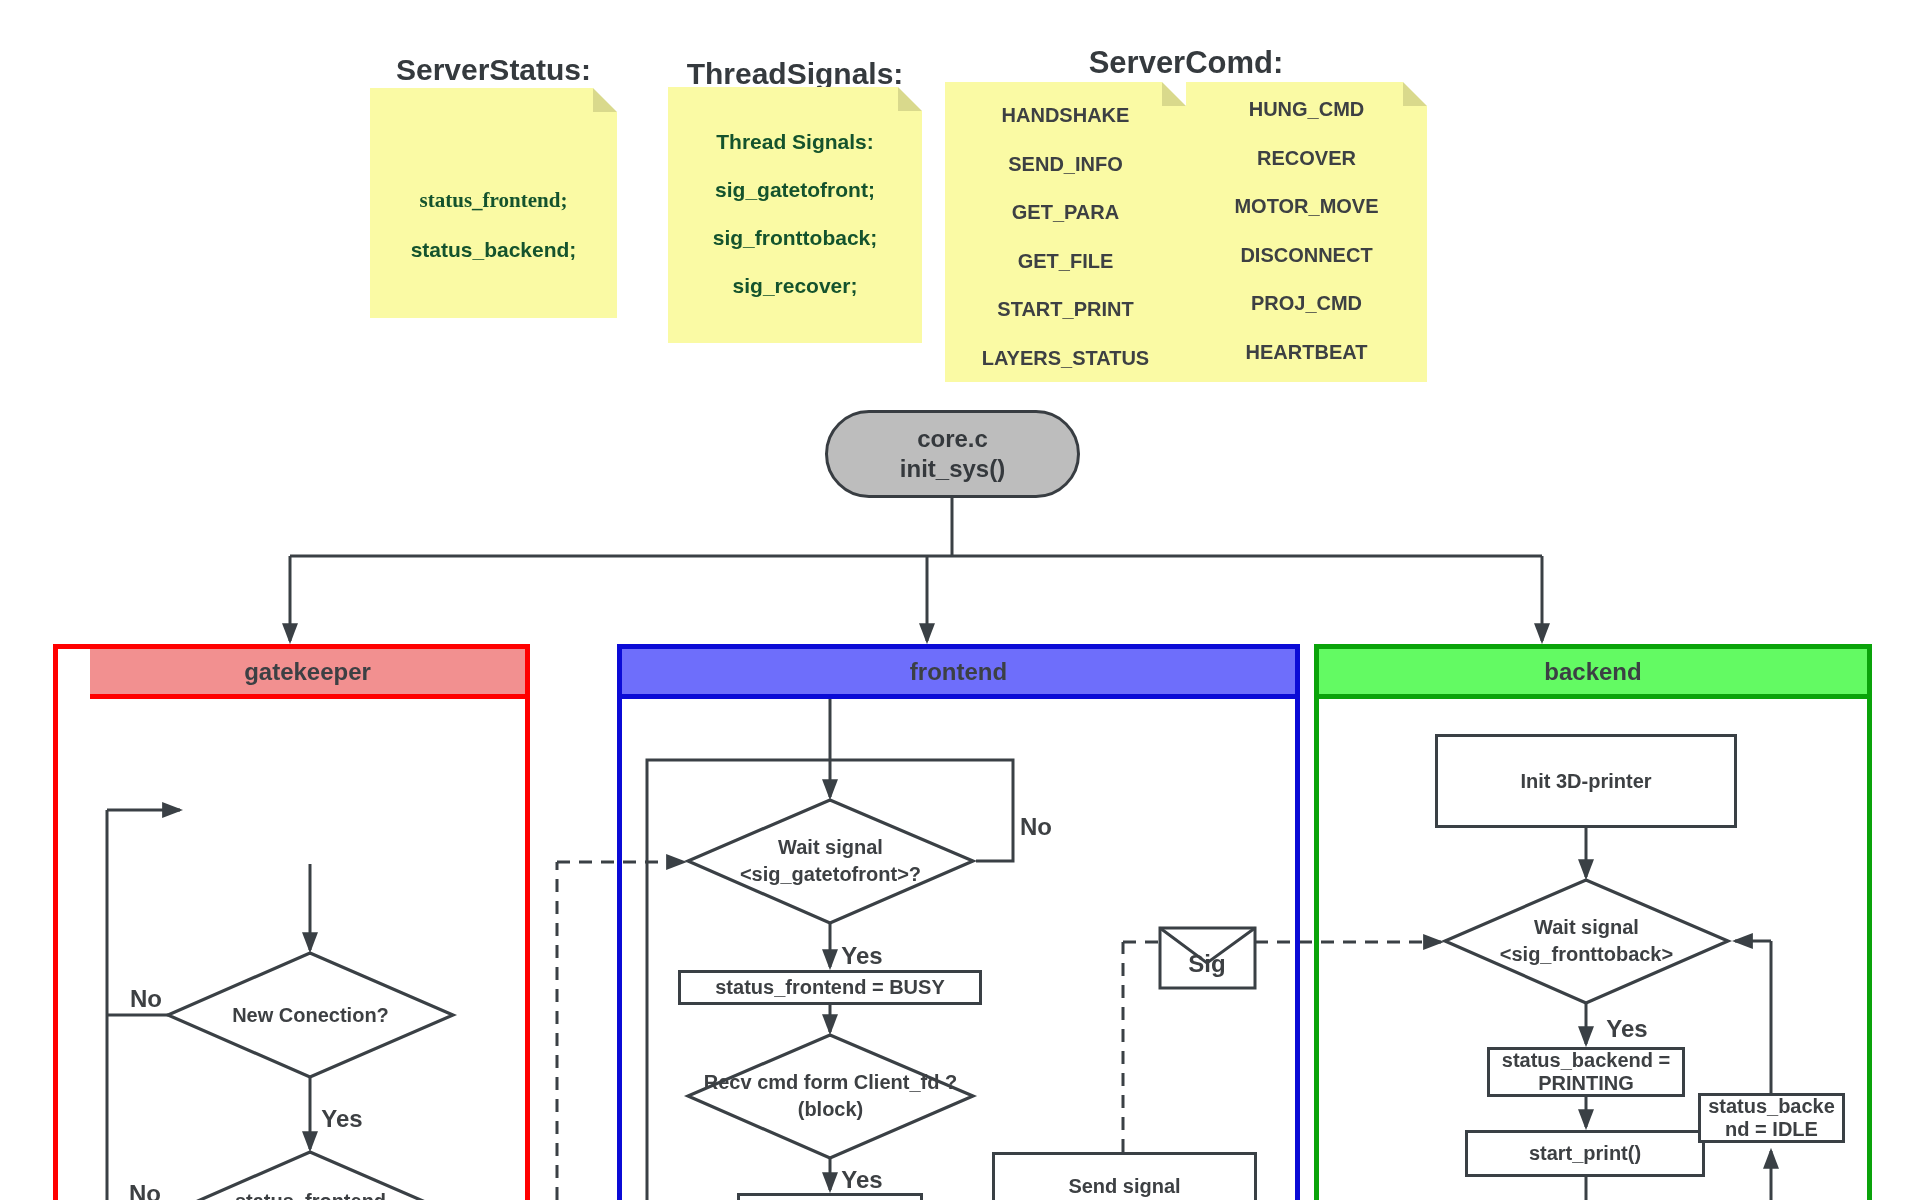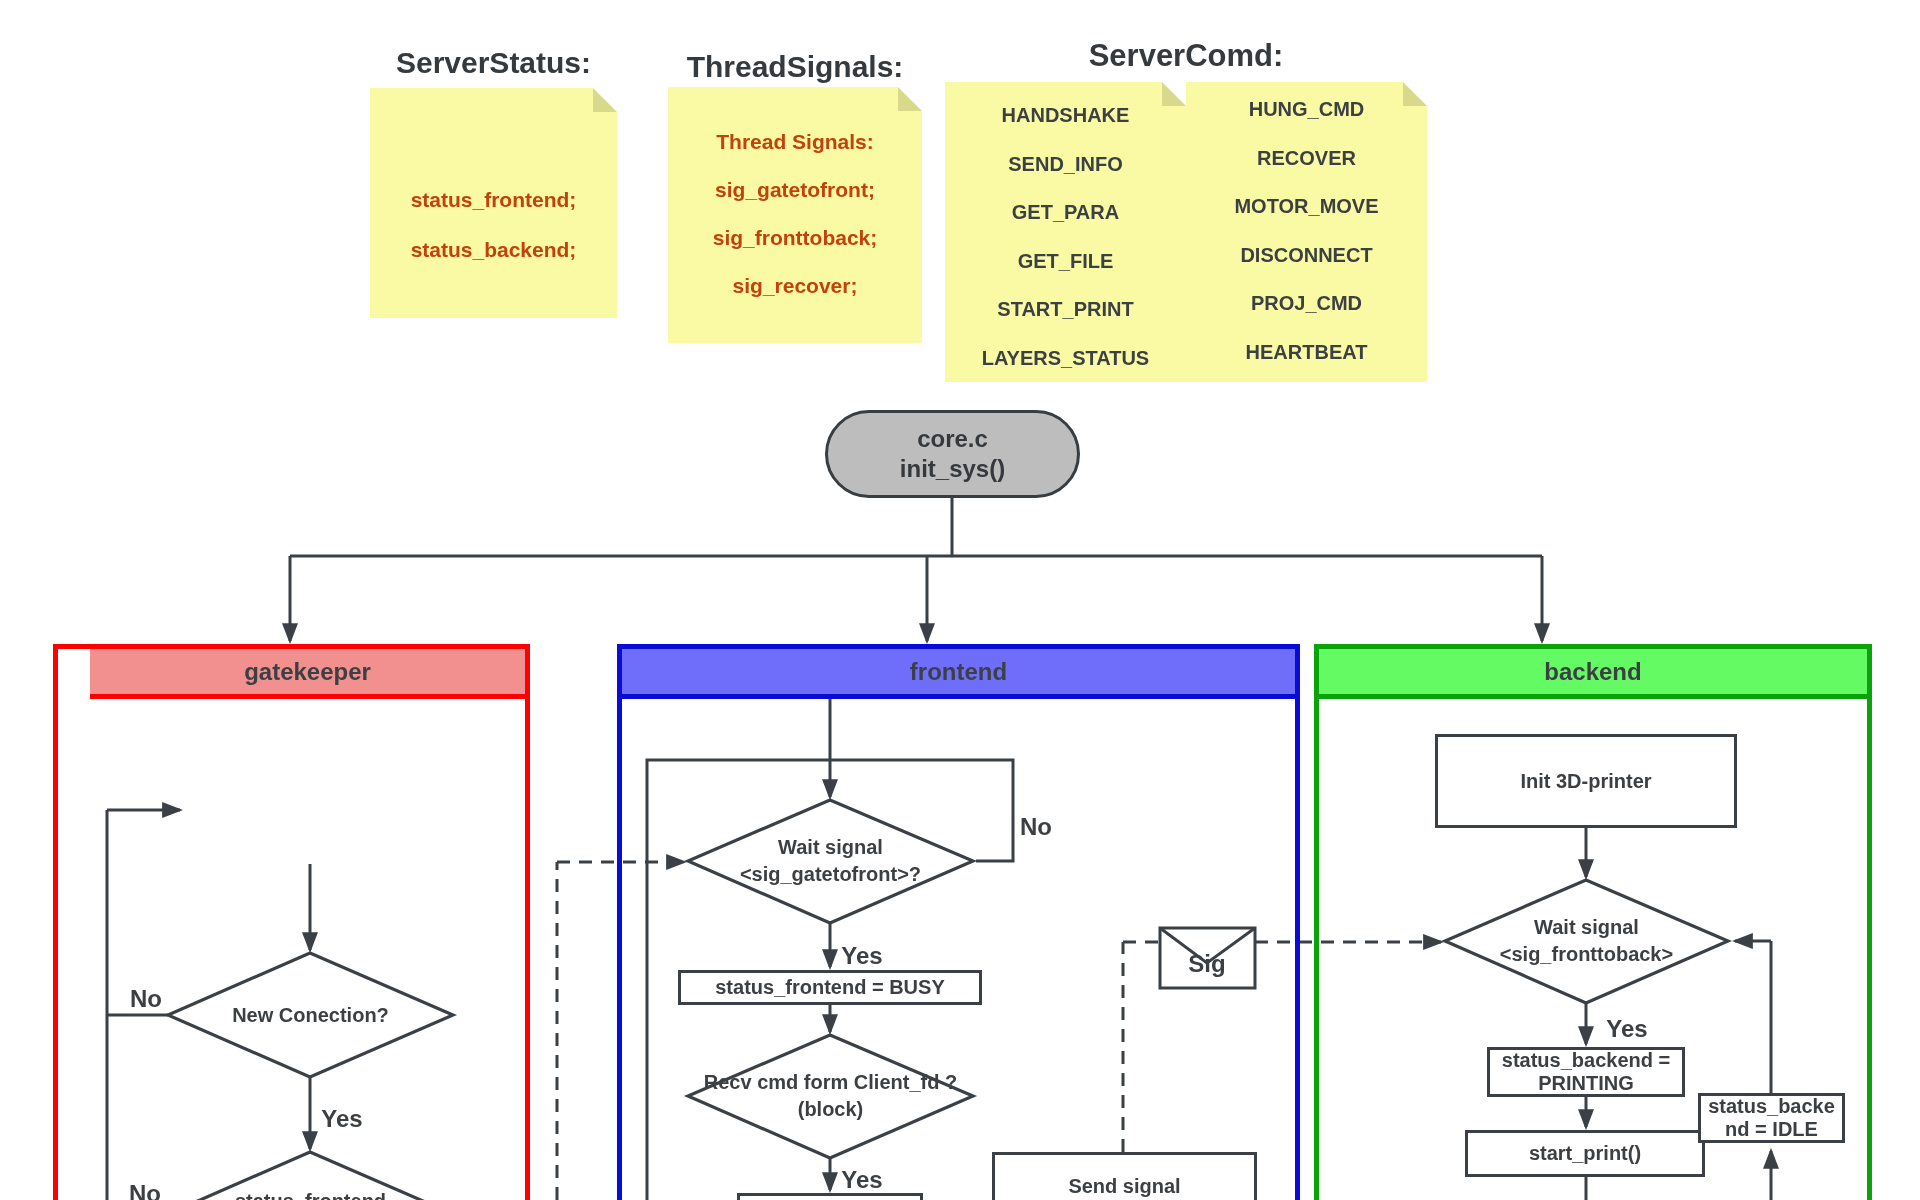--- a/index.html
+++ b/index.html
@@ -11,23 +11,23 @@
   
   .note{
     position:absolute;background:#fafaa4;
   }
   .note::before{
     content:"";position:absolute;top:0;right:0;
     border-style:solid;border-width:0 24px 24px 0;
     border-color:#ffffff #ffffff #d9d98c #d9d98c;
   }
   .note-title{
-    position:absolute;font-weight:bold;font-size:30px;text-align:center;color:#353a3e;
-  }
-  .note-line{font-weight:bold;font-size:21px;text-align:center;color:#c2410c;}
+    position:absolute;font-weight:bold;font-size:30px;text-align:center;color:#353a3e;margin-top:7px;
+  }
+  .note-line{font-weight:bold;font-size:21px;text-align:center;color:#14532d;}
   .comd-line{font-weight:bold;font-size:20px;text-align:center;color:#3d4043;}
   
   .start-node{
     position:absolute;left:825px;top:410px;width:255px;height:88px;
     background:#bdbdbd;border:3px solid #383d42;border-radius:44px;
     display:flex;flex-direction:column;align-items:center;justify-content:center;
     font-weight:bold;font-size:24px;line-height:30px;box-sizing:border-box;color:#35393d;
   }
   
   .lane{position:absolute;box-sizing:border-box;background:transparent;}
@@ -61,21 +61,21 @@
   .start-node{z-index:8;}
 </style>
 </head>
 <body>
 
 <div id="canvas">
 
   <div class="note-title" style="left:370px;top:46px;width:247px;">ServerStatus:</div>
   <div class="note" style="left:370px;top:88px;width:247px;height:230px;">
     <div style="padding-top:87px;">
-      <div class="note-line" style="line-height:50px;">status_frontend;</div>
+      <div class="note-line" style="line-height:50px;font-family:Liberation Serif, serif;">status_frontend;</div>
       <div class="note-line" style="line-height:50px;">status_backend;</div>
     </div>
   </div>
 
   <div class="note-title" style="left:668px;top:50px;width:254px;">ThreadSignals:</div>
   <div class="note" style="left:668px;top:87px;width:254px;height:256px;">
     <div style="padding-top:31px;">
       <div class="note-line" style="line-height:48px;">Thread Signals:</div>
       <div class="note-line" style="line-height:48px;">sig_gatetofront;</div>
       <div class="note-line" style="line-height:48px;">sig_fronttoback;</div>

